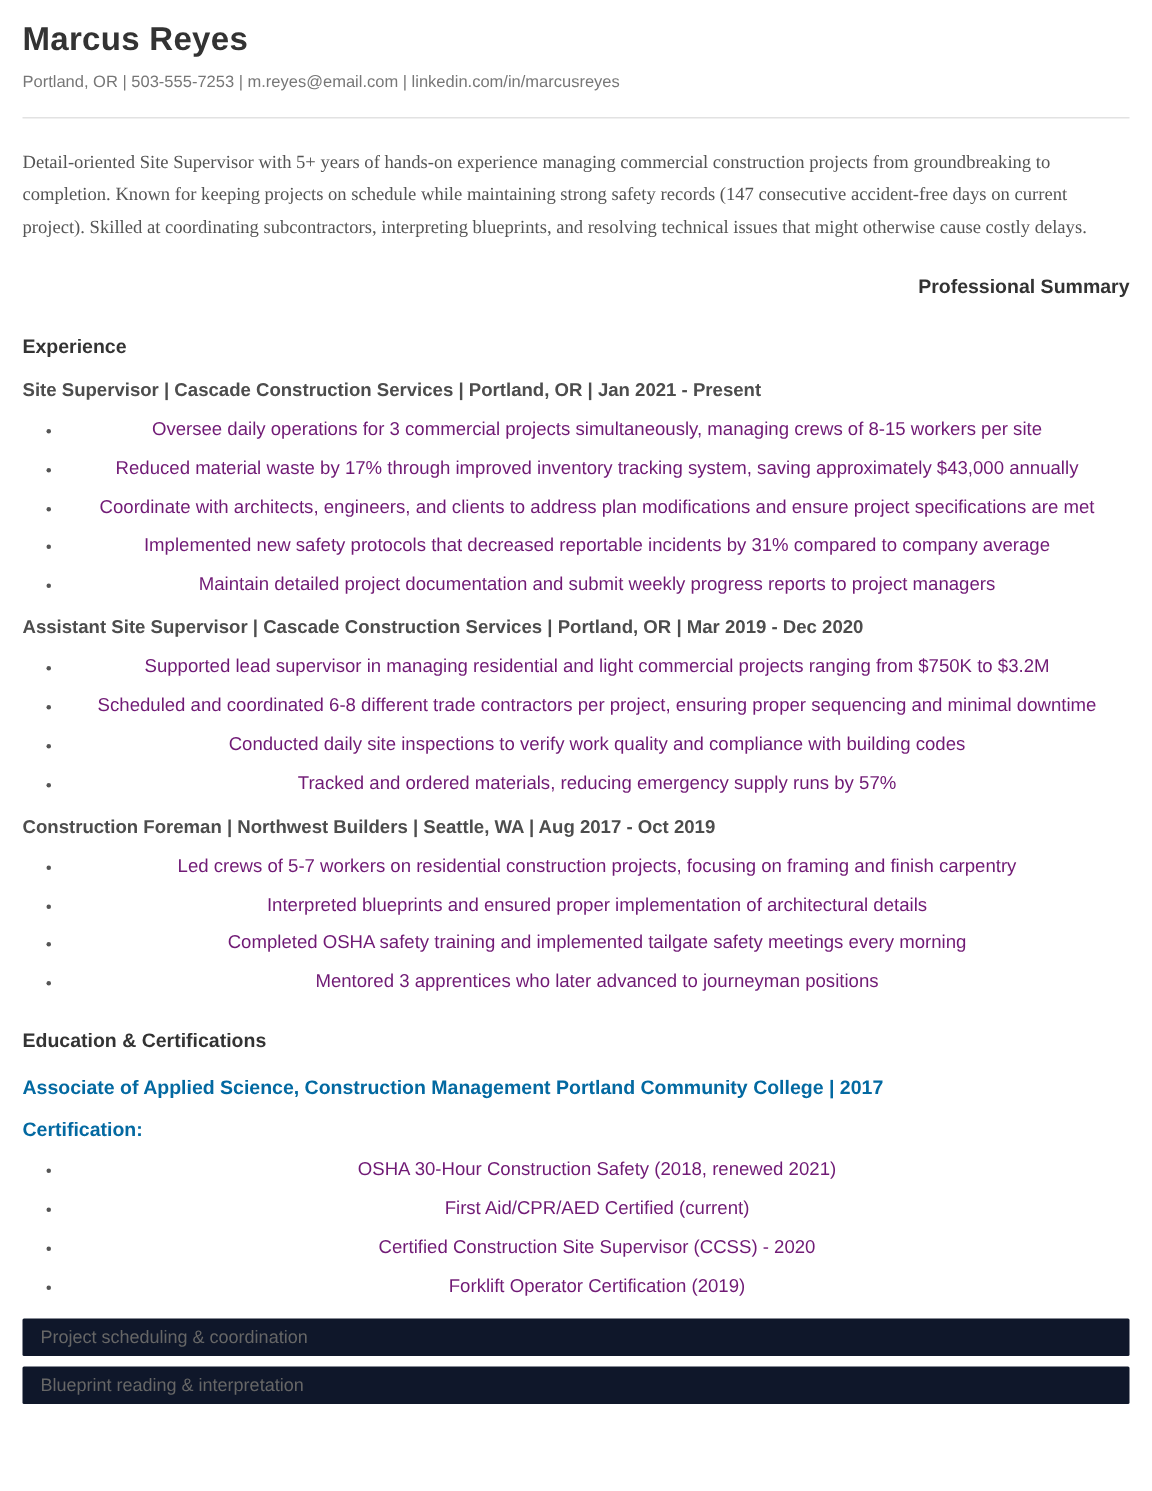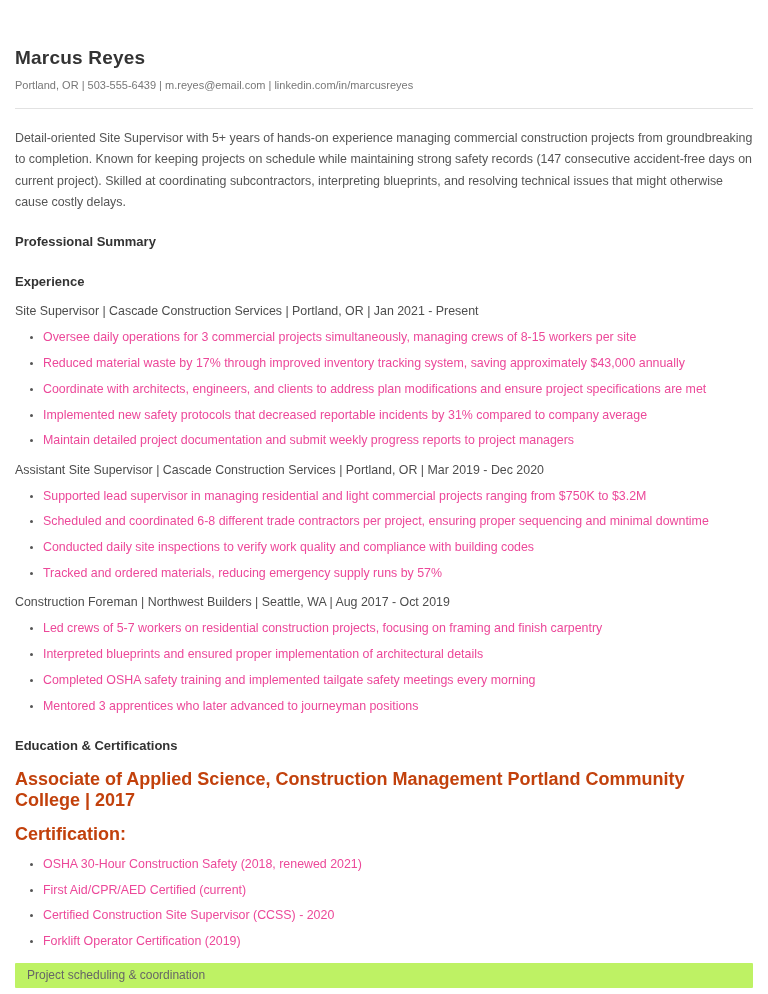--- a/index.html
+++ b/index.html
@@ -8,103 +8,104 @@
     width: 768px;
     height: 994px;
     overflow: hidden;
     margin: 0 auto;
     font-family: "Liberation Sans", "DejaVu Sans", sans-serif;
     color: #555555;
   }
   .page { padding: 13px 15px 0 15px; }
 
   .name {
-    font-size: 19px;
+    font-size: 22px;
     font-weight: bold;
     color: #333333;
     letter-spacing: 0.2px;
-    margin-top: 34px;
   }
   .contact {
     margin-top: 10px;
     font-size: 11px;
     color: #777777;
   }
   .divider {
     border: none;
     border-top: 1px solid #e2e2e2;
     margin-top: 17px;
   }
 
   .summary {
     margin-top: 19px;
     font-size: 12.4px;
     line-height: 1.72;
     color: #555555;
+    font-family: Liberation Serif, serif;
   }
 
   h2.section-heading {
     font-size: 13px;
     font-weight: bold;
     color: #333333;
     margin-top: 25px;
   }
-  h2.section-heading.first { margin-top: 21px; }
+  h2.section-heading.first { margin-top: 21px; text-align: right; }
 
   h3.job-title {
     font-size: 12.4px;
-    font-weight: normal;
+    font-weight: bold;
     color: #4d4d4d;
     margin-top: 15px;
   }
 
   ul.bullets {
     margin-top: 12px;
     margin-bottom: 13px;
     padding-left: 28px;
     list-style-type: disc;
   }
   ul.bullets li {
     font-size: 12.4px;
-    color: #ec4899;
+    color: #701a75;
     margin-bottom: 11.5px;
     line-height: 1.15;
+    text-align: center;
   }
   ul.bullets li::marker { color: #555555; font-size: 10px; }
 
   .edu-degree, .cert-label {
-    font-size: 18px;
+    font-size: 13px;
     font-weight: bold;
-    color: #c2410c;
+    color: #0369a1;
   }
   .edu-degree { margin-top: 16px; }
   .cert-label { margin-top: 13px; }
 
   ul.skills {
     list-style: none;
     margin-top: 15px;
     padding: 0;
   }
   ul.skills li {
-    background: #bef264;
+    background: #0f172a;
     color: #666666;
     font-size: 12px;
     padding: 5px 12px 6px 12px;
     min-height: 23px;
     margin-bottom: 7px;
     border-radius: 1px;
   }
 </style>
 </head>
 <body>
 
 <div class="page">
 
   <h1 class="name">Marcus Reyes</h1>
-  <div class="contact">Portland, OR | 503-555-6439 | m.reyes@email.com | linkedin.com/in/marcusreyes</div>
+  <div class="contact">Portland, OR | 503-555-7253 | m.reyes@email.com | linkedin.com/in/marcusreyes</div>
   <hr class="divider">
 
   <p class="summary">Detail-oriented Site Supervisor with 5+ years of hands-on experience managing commercial construction projects from groundbreaking to completion. Known for keeping projects on schedule while maintaining strong safety records (147 consecutive accident-free days on current project). Skilled at coordinating subcontractors, interpreting blueprints, and resolving technical issues that might otherwise cause costly delays.</p>
 
   <h2 class="section-heading first">Professional Summary</h2>
 
   <h2 class="section-heading">Experience</h2>
 
   <h3 class="job-title">Site Supervisor | Cascade Construction Services | Portland, OR | Jan 2021 - Present</h3>
   <ul class="bullets">

